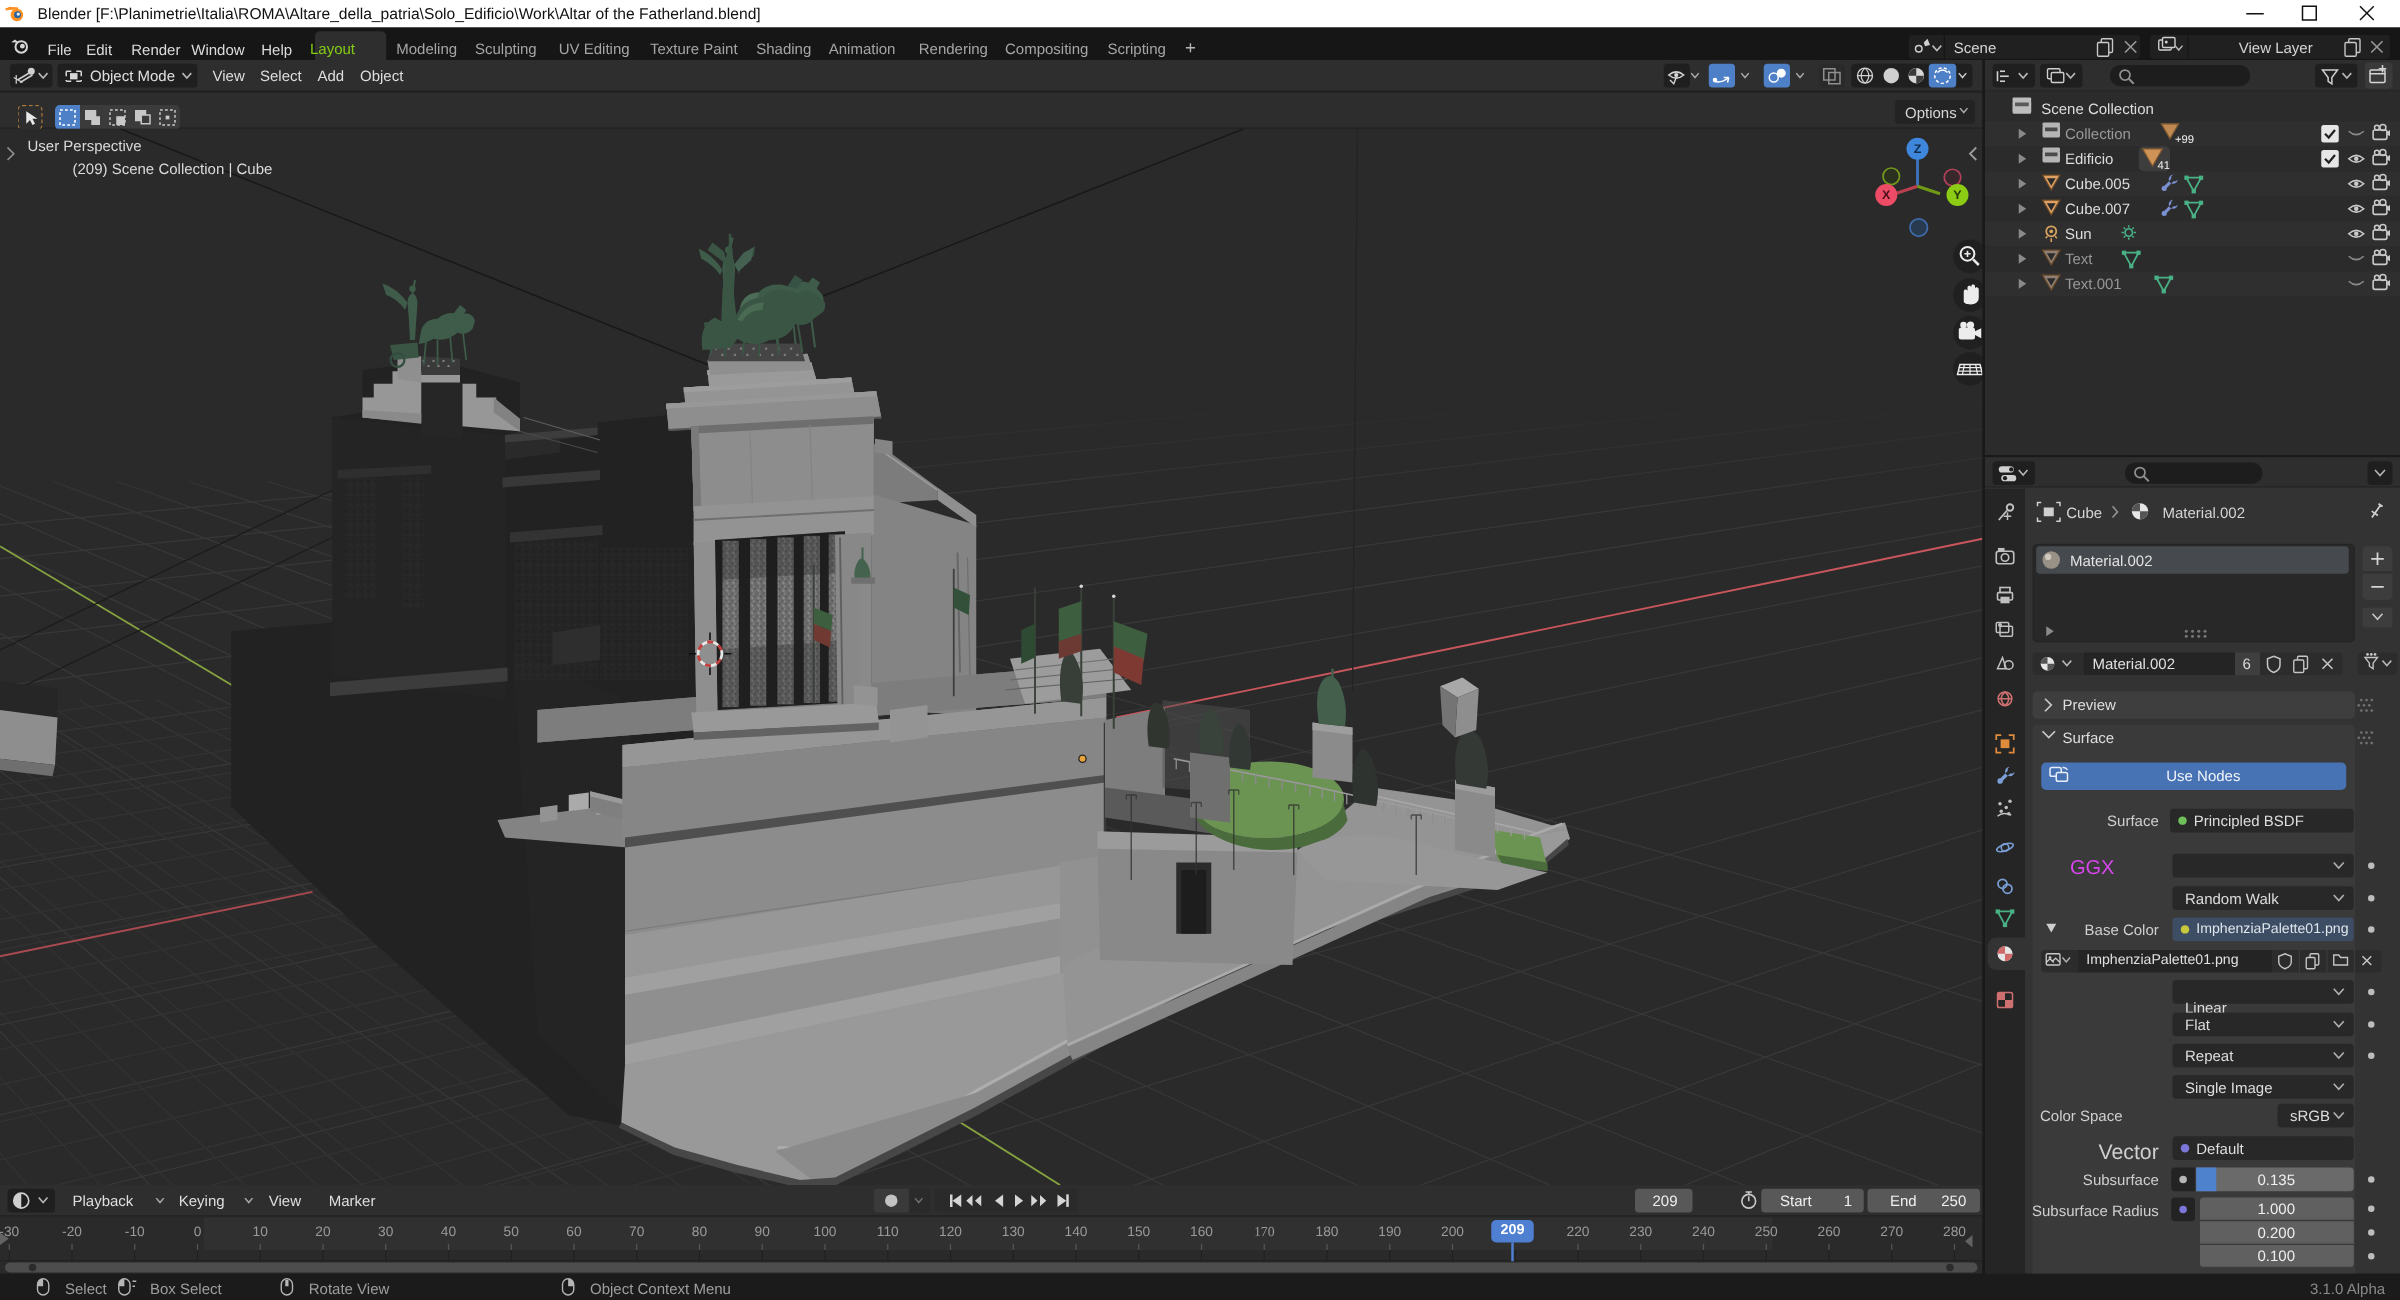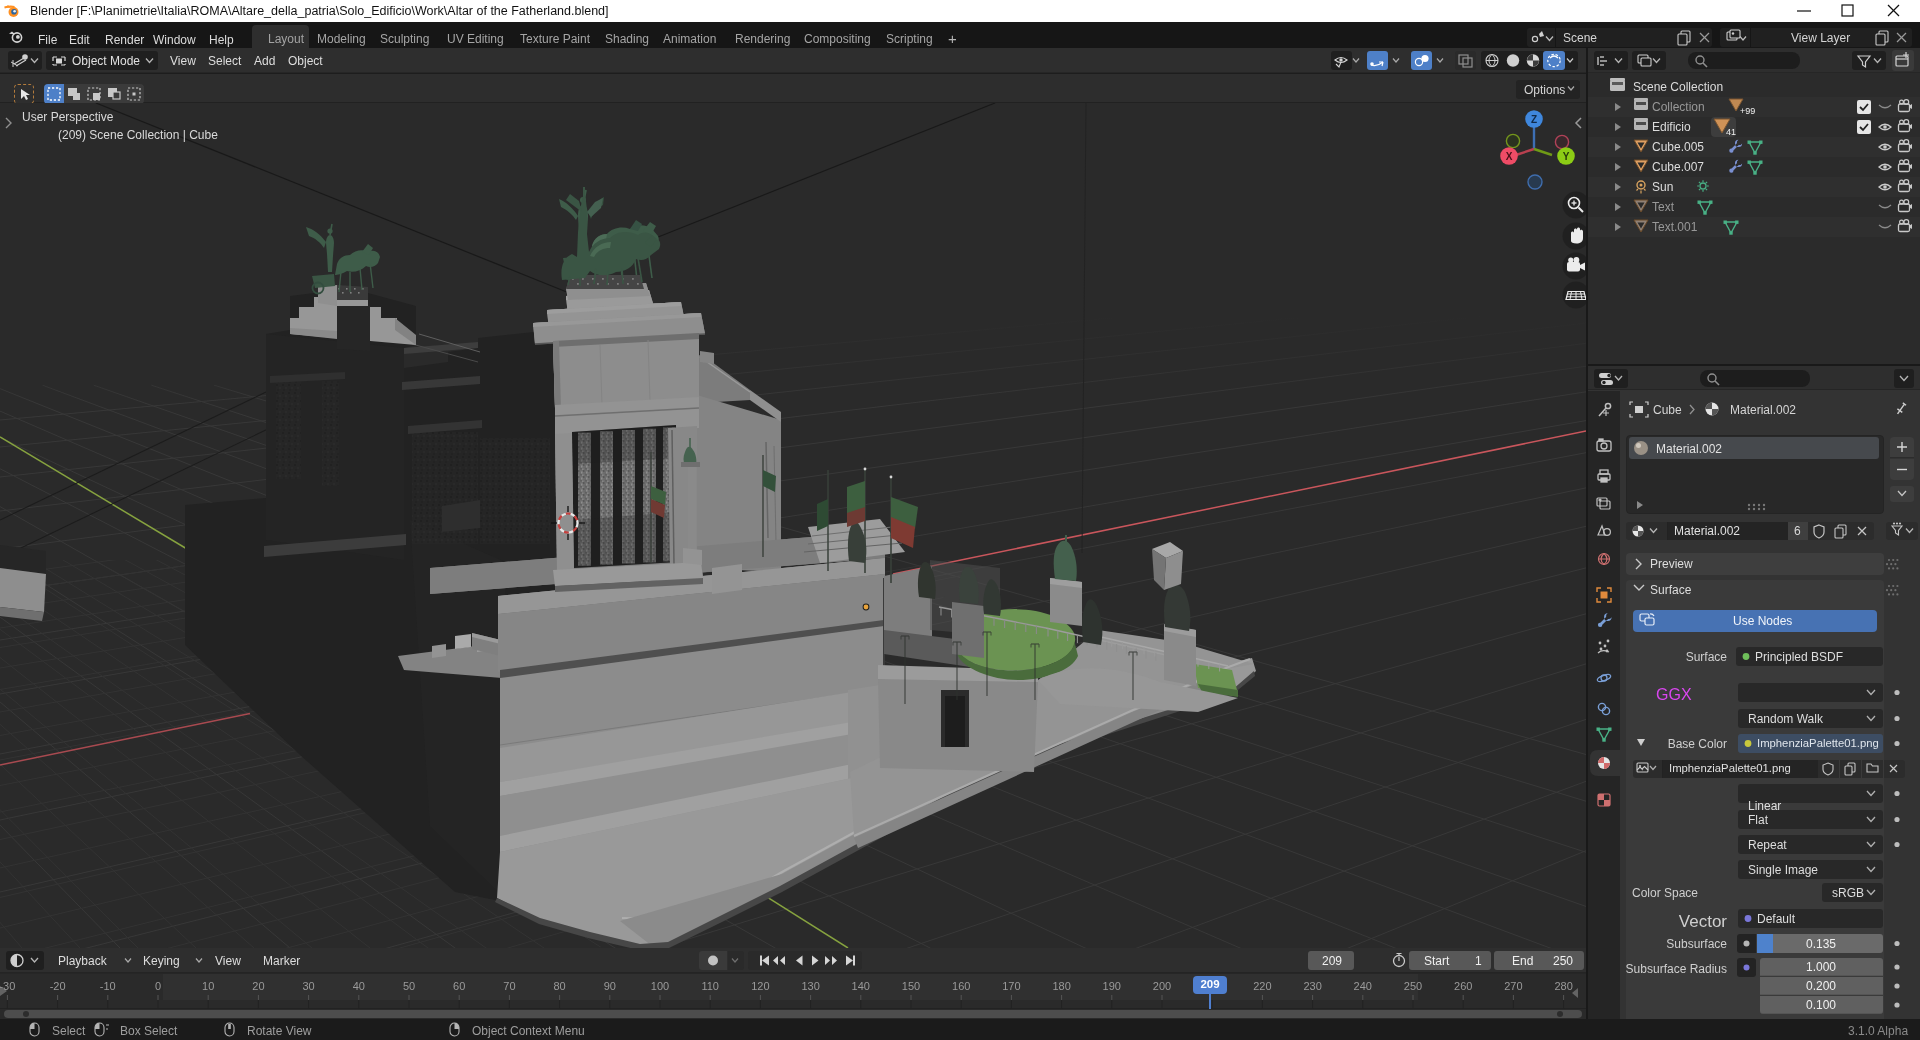--- a/index.html
+++ b/index.html
@@ -8,21 +8,21 @@
 </style></head><body>
 <div class="abs" style="left:0;top:0;width:1920px;height:22px;background:#ffffff;"></div>
 <div class="t" style="left:30px;top:4px;font-size:12.5px;color:#111111;">Blender [F:\Planimetrie\Italia\ROMA\Altare_della_patria\Solo_Edificio\Work\Altar of the Fatherland.blend]</div>
 <div class="abs" style="left:0;top:22px;width:1920px;height:26px;background:#161616;"></div>
 <div class="t" style="left:38px;top:33px;font-size:12px;color:#dcdcdc;">File</div>
 <div class="t" style="left:69px;top:33px;font-size:12px;color:#dcdcdc;">Edit</div>
 <div class="t" style="left:105px;top:33px;font-size:12px;color:#dcdcdc;">Render</div>
 <div class="t" style="left:153px;top:33px;font-size:12px;color:#dcdcdc;">Window</div>
 <div class="t" style="left:209px;top:33px;font-size:12px;color:#dcdcdc;">Help</div>
 <div class="abs" style="left:252px;top:25px;width:57px;height:23px;background:#2e2e2e;border-radius:4px 4px 0 0;"></div>
-<div class="t" style="left:268px;top:32px;font-size:12px;color:#a3a3a3;">Layout</div>
+<div class="t" style="left:248px;top:32px;font-size:12px;color:#84cc16;">Layout</div>
 <div class="t" style="left:317px;top:32px;font-size:12px;color:#a5a5a5;">Modeling</div>
 <div class="t" style="left:380px;top:32px;font-size:12px;color:#a5a5a5;">Sculpting</div>
 <div class="t" style="left:447px;top:32px;font-size:12px;color:#a5a5a5;">UV Editing</div>
 <div class="t" style="left:520px;top:32px;font-size:12px;color:#a5a5a5;">Texture Paint</div>
 <div class="t" style="left:605px;top:32px;font-size:12px;color:#a5a5a5;">Shading</div>
 <div class="t" style="left:663px;top:32px;font-size:12px;color:#a5a5a5;">Animation</div>
 <div class="t" style="left:735px;top:32px;font-size:12px;color:#a5a5a5;">Rendering</div>
 <div class="t" style="left:804px;top:32px;font-size:12px;color:#a5a5a5;">Compositing</div>
 <div class="t" style="left:886px;top:32px;font-size:12px;color:#a5a5a5;">Scripting</div>
 <div class="t" style="left:948px;top:30px;font-size:15px;color:#b5b5b5;">+</div>
@@ -679,21 +679,21 @@
 <div class="t" style="left:509.4px;top:980px;font-size:11px;color:#9a9a9a;transform:translateX(-50%);">70</div>
 <div class="t" style="left:559.5999999999999px;top:980px;font-size:11px;color:#9a9a9a;transform:translateX(-50%);">80</div>
 <div class="t" style="left:609.8px;top:980px;font-size:11px;color:#9a9a9a;transform:translateX(-50%);">90</div>
 <div class="t" style="left:660.0px;top:980px;font-size:11px;color:#9a9a9a;transform:translateX(-50%);">100</div>
 <div class="t" style="left:710.1999999999999px;top:980px;font-size:11px;color:#9a9a9a;transform:translateX(-50%);">110</div>
 <div class="t" style="left:760.4px;top:980px;font-size:11px;color:#9a9a9a;transform:translateX(-50%);">120</div>
 <div class="t" style="left:810.5999999999999px;top:980px;font-size:11px;color:#9a9a9a;transform:translateX(-50%);">130</div>
 <div class="t" style="left:860.8px;top:980px;font-size:11px;color:#9a9a9a;transform:translateX(-50%);">140</div>
 <div class="t" style="left:910.9999999999999px;top:980px;font-size:11px;color:#9a9a9a;transform:translateX(-50%);">150</div>
 <div class="t" style="left:961.1999999999999px;top:980px;font-size:11px;color:#9a9a9a;transform:translateX(-50%);">160</div>
-<div class="t" style="left:1011.4px;top:980px;font-size:11px;color:#9a9a9a;transform:translateX(-50%);">170</div>
+<div class="t" style="left:1011.4px;top:980px;font-size:11px;color:#9a9a9a;transform:translateX(-50%);font-family:Liberation Serif, serif;">170</div>
 <div class="t" style="left:1061.6px;top:980px;font-size:11px;color:#9a9a9a;transform:translateX(-50%);">180</div>
 <div class="t" style="left:1111.8px;top:980px;font-size:11px;color:#9a9a9a;transform:translateX(-50%);">190</div>
 <div class="t" style="left:1162.0px;top:980px;font-size:11px;color:#9a9a9a;transform:translateX(-50%);">200</div>
 <div class="t" style="left:1262.3999999999999px;top:980px;font-size:11px;color:#9a9a9a;transform:translateX(-50%);">220</div>
 <div class="t" style="left:1312.6px;top:980px;font-size:11px;color:#9a9a9a;transform:translateX(-50%);">230</div>
 <div class="t" style="left:1362.8px;top:980px;font-size:11px;color:#9a9a9a;transform:translateX(-50%);">240</div>
 <div class="t" style="left:1413.0px;top:980px;font-size:11px;color:#9a9a9a;transform:translateX(-50%);">250</div>
 <div class="t" style="left:1463.1999999999998px;top:980px;font-size:11px;color:#9a9a9a;transform:translateX(-50%);">260</div>
 <div class="t" style="left:1513.3999999999999px;top:980px;font-size:11px;color:#9a9a9a;transform:translateX(-50%);">270</div>
 <div class="t" style="left:1563.6px;top:980px;font-size:11px;color:#9a9a9a;transform:translateX(-50%);">280</div>

